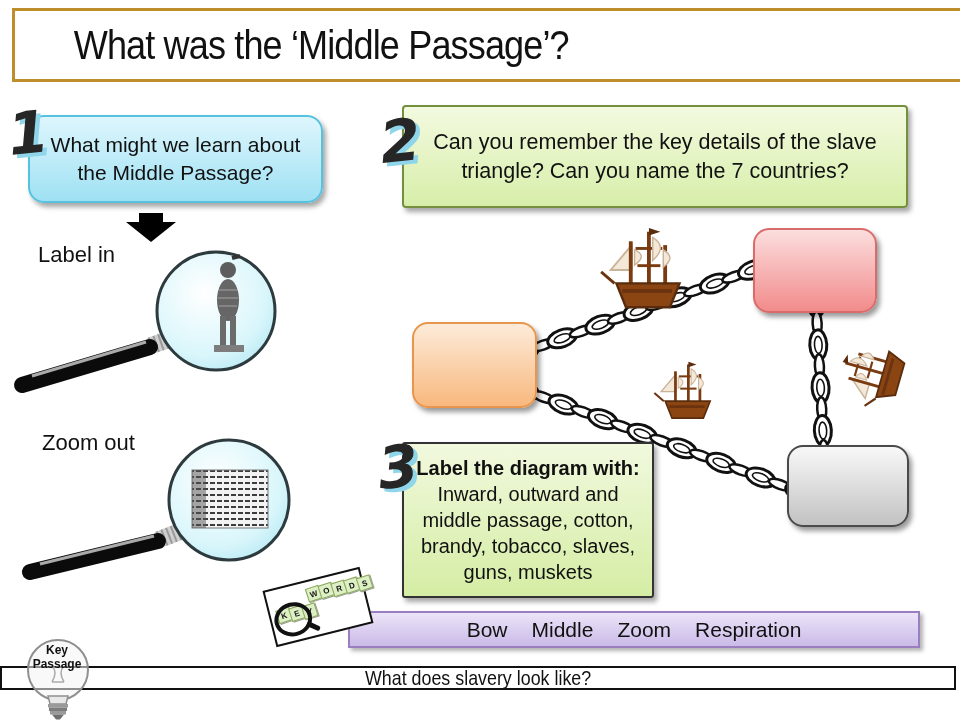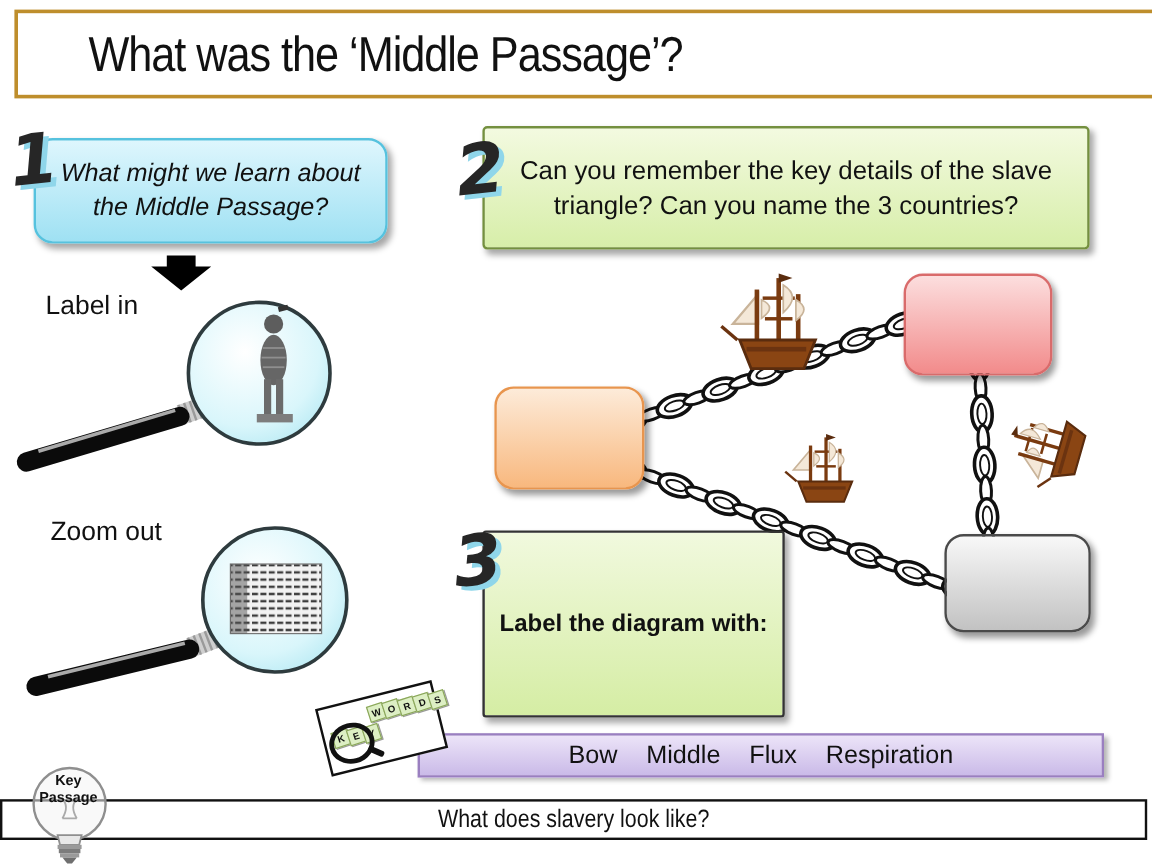--- a/index.html
+++ b/index.html
@@ -13,21 +13,21 @@
   .title-text{font-size:41px;letter-spacing:-1px;transform:scaleX(.88);white-space:nowrap;}
 
   
   .step-num{font-family:"DejaVu Sans", sans-serif;font-weight:bold;font-style:italic;
     font-size:58px;color:#262626;text-shadow:4px 4px 0 #8fd6ea;transform:rotate(-6deg);line-height:1;}
 
   
   .task-box{border-radius:16px;box-shadow:3px 4px 5px rgba(0,0,0,.35);
     display:flex;flex-direction:column;align-items:center;justify-content:center;text-align:center;}
   .box-blue{left:28px;top:115px;width:295px;height:88px;
-    background:linear-gradient(#def6fd,#9fe1f3);border:2px solid #56c2de;font-size:21px;line-height:1.35;padding:0 14px;box-sizing:border-box;font-style:italic;}
+    background:linear-gradient(#def6fd,#9fe1f3);border:2px solid #56c2de;font-size:21px;line-height:1.35;padding:0 14px;box-sizing:border-box;}
   .box-green2{left:402px;top:105px;width:506px;height:103px;border-radius:4px;
     background:linear-gradient(#f3fae0,#d7eea9);border:2px solid #74903f;font-size:21.5px;line-height:1.32;padding:0 28px;box-sizing:border-box;}
   .box-green3{left:402px;top:442px;width:252px;height:156px;border-radius:3px;
     background:linear-gradient(#f1f9de,#d5eda4);border:2px solid #333;font-size:20px;line-height:1.3;padding:4px 10px;box-sizing:border-box;}
   .box-green3 .head{font-weight:bold;}
 
   
   .node{border-radius:16px;box-shadow:3px 4px 5px rgba(0,0,0,.4);}
   .node-orange{left:412px;top:322px;width:121px;height:82px;
     background:linear-gradient(#fdebd9,#f8b87e);border:2px solid #e8954e;}
@@ -40,21 +40,21 @@
   .zoom-label{font-size:22px;}
   .zl-in{left:38px;top:242px;}
   .zl-out{left:42px;top:430px;}
 
   
   .kw-bar{left:348px;top:611px;width:572px;height:37px;
     background:linear-gradient(#ece4f8,#cabae8);border:2px solid #9a7fc0;box-sizing:border-box;
     box-shadow:3px 3px 4px rgba(0,0,0,.3);display:flex;align-items:center;justify-content:center;gap:24px;font-size:21px;}
 
   
-  .kq-bar{left:0;top:666px;width:956px;height:34px;background:#fff;border:2px solid #111;
+  .kq-bar{left:0;top:666px;width:956px;height:24px;background:#fff;border:2px solid #111;
     box-sizing:border-box;display:flex;align-items:center;justify-content:center;}
   .kq-text{font-size:21px;transform:scaleX(.85);white-space:nowrap;}
 
   
   .kwt{left:268px;top:578px;width:100px;height:58px;background:#fff;border:2px solid #111;
     transform:rotate(-14deg);box-sizing:border-box;}
   .tile{position:absolute;width:12px;height:12px;background:#ddefc4;border:1px solid #8aa65a;
     box-shadow:1px 1px 0 #999;font-size:8px;font-weight:bold;display:flex;align-items:center;justify-content:center;transform:rotate(-4deg);}
   .kwt-ring{position:absolute;left:2px;top:16px;width:30px;height:26px;border:4px solid #111;border-radius:50%;}
   .kwt-handle{position:absolute;left:32px;top:42px;width:14px;height:5px;background:#111;transform:rotate(38deg);border-radius:2px;}
@@ -198,52 +198,53 @@
     <div class="title-text">What was the ‘Middle Passage’?</div>
   </div>
 
   <div class="abs step-num" style="left:8px;top:104px;z-index:3">1</div>
   <div class="abs task-box box-blue" style="z-index:2">
     <div>What might we learn about the Middle Passage?</div>
   </div>
 
   <div class="abs step-num" style="left:380px;top:112px;z-index:3">2</div>
   <div class="abs task-box box-green2" style="z-index:2">
-    <div>Can you remember the key details of the slave triangle? Can you name the 3 countries?</div>
+    <div>Can you remember the key details of the slave triangle? Can you name the 7 countries?</div>
   </div>
 
   <div class="abs zoom-label zl-in" style="z-index:2">Label in</div>
   <div class="abs zoom-label zl-out" style="z-index:2">Zoom out</div>
 
   <div class="abs node node-orange" style="z-index:2"></div>
   <div class="abs node node-pink" style="z-index:2"></div>
   <div class="abs node node-gray" style="z-index:2"></div>
 
   <div class="abs step-num" style="left:378px;top:438px;z-index:4">3</div>
   <div class="abs task-box box-green3" style="z-index:3">
     <div class="head">Label the diagram with:</div>
+    <div>Inward, outward and middle passage, cotton, brandy, tobacco, slaves, guns, muskets</div>
   </div>
 
   <div class="abs kwt" style="z-index:3">
     <span class="tile" style="left:6px;top:20px">K</span>
     <span class="tile" style="left:19px;top:21px">E</span>
     <span class="tile" style="left:32px;top:22px">Y</span>
     <span class="tile" style="left:40px;top:6px">W</span>
     <span class="tile" style="left:53px;top:6px">O</span>
     <span class="tile" style="left:66px;top:7px">R</span>
     <span class="tile" style="left:79px;top:7px">D</span>
     <span class="tile" style="left:92px;top:8px">S</span>
     <span class="kwt-ring"></span>
     <span class="kwt-handle"></span>
   </div>
 
   <div class="abs kw-bar" style="z-index:2">
     <span>Bow</span>
     <span>Middle</span>
-    <span>Flux</span>
+    <span>Zoom</span>
     <span>Respiration</span>
   </div>
 
   <div class="abs kq-bar" style="z-index:2">
     <div class="kq-text">What does slavery look like?</div>
   </div>
 
   <svg class="abs" style="left:12px;top:638px;z-index:3" width="96" height="82" viewBox="0 0 96 82">
     <circle cx="46" cy="32" r="30" fill="rgba(244,244,244,0.55)" stroke="#8f8f8f" stroke-width="2"></circle>
     <path d="M36,58 L56,58 L54,66 L38,66 Z" fill="#e8e8e8" stroke="#8f8f8f" stroke-width="1.5"></path>

